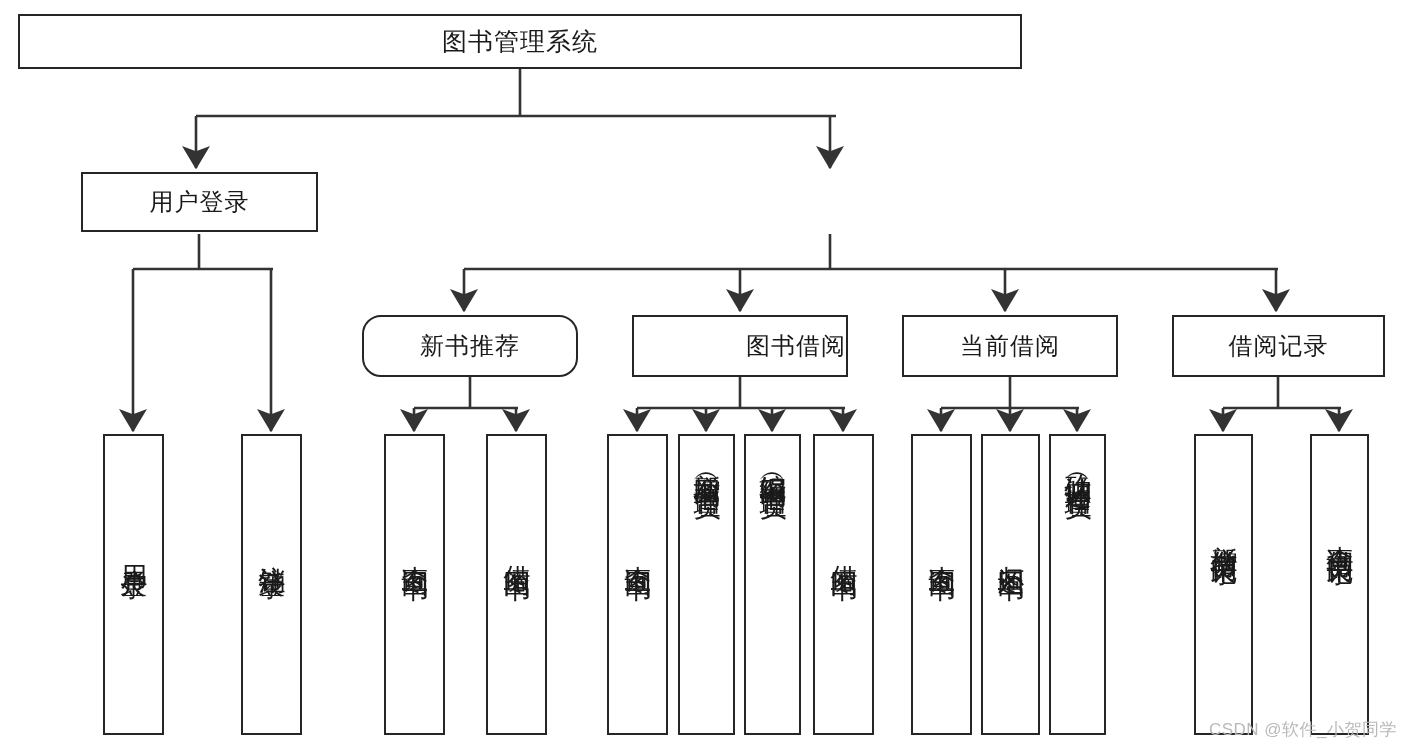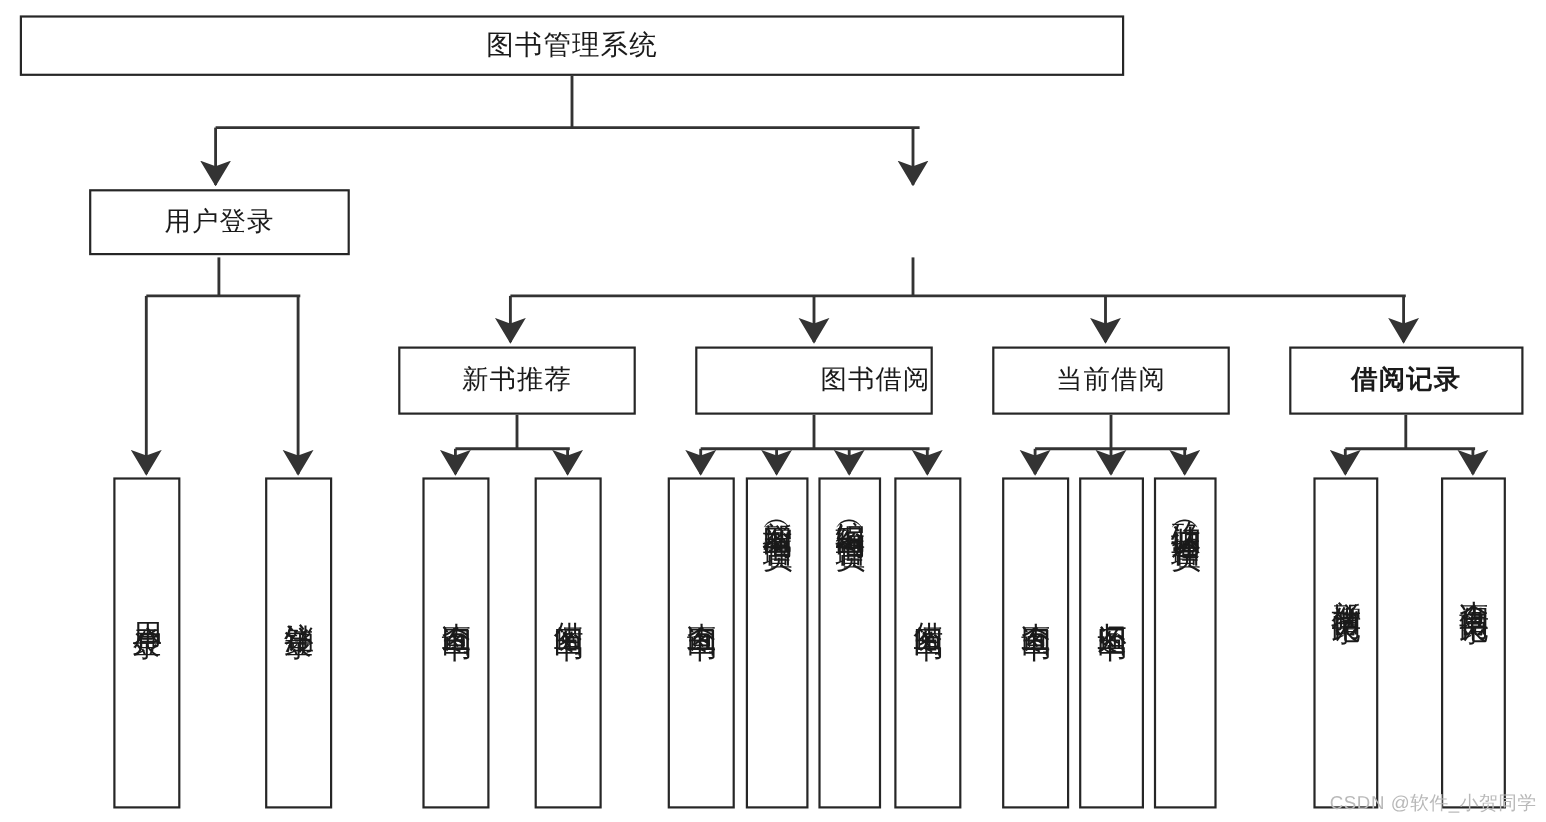--- a/index.html
+++ b/index.html
@@ -139,30 +139,30 @@
   </svg>
 
   <div class="node root horiz" style="left:18px; top:14px; width:1004px; height:55px;">
     <span class="node-label">图书管理系统</span>
   </div>
 
   <div class="node horiz" style="left:81px; top:172px; width:237px; height:60px;">
     <span class="node-label">用户登录</span>
   </div>
 
-  <div class="node horiz" style="left:362px; top:315px; width:216px; height:62px;">
+  <div class="node horiz" style="left:362px; top:315px; width:216px; height:62px;border-radius:19px;">
     <span class="node-label">新书推荐</span>
   </div>
   <div class="node horiz" style="left:632px; top:315px; width:216px; height:62px;justify-content:flex-end;">
     <span class="node-label">图书借阅</span>
   </div>
   <div class="node horiz" style="left:902px; top:315px; width:216px; height:62px;">
     <span class="node-label">当前借阅</span>
   </div>
-  <div class="node horiz" style="left:1172px; top:315px; width:213px; height:62px;font-weight:bold;">
+  <div class="node horiz" style="left:1172px; top:315px; width:213px; height:62px;">
     <span class="node-label">借阅记录</span>
   </div>
 
   <div class="node vert short" style="left:103px; top:434px; width:61px; height:301px;">
     <span class="node-label">用户登录</span>
   </div>
   <div class="node vert short" style="left:241px; top:434px; width:61px; height:301px;">
     <span class="node-label">注销登录</span>
   </div>
 

